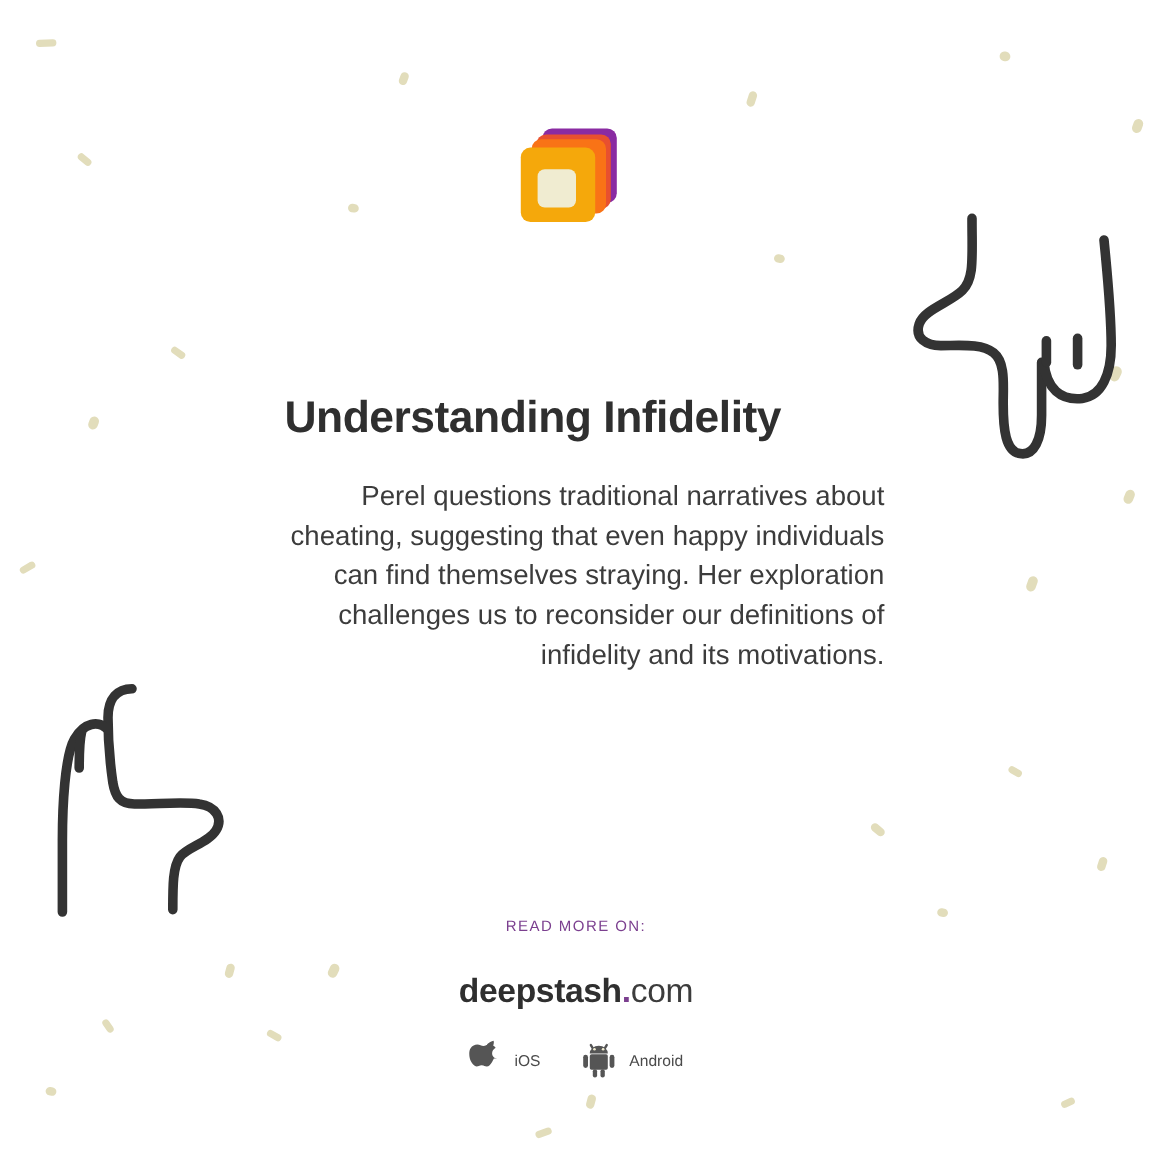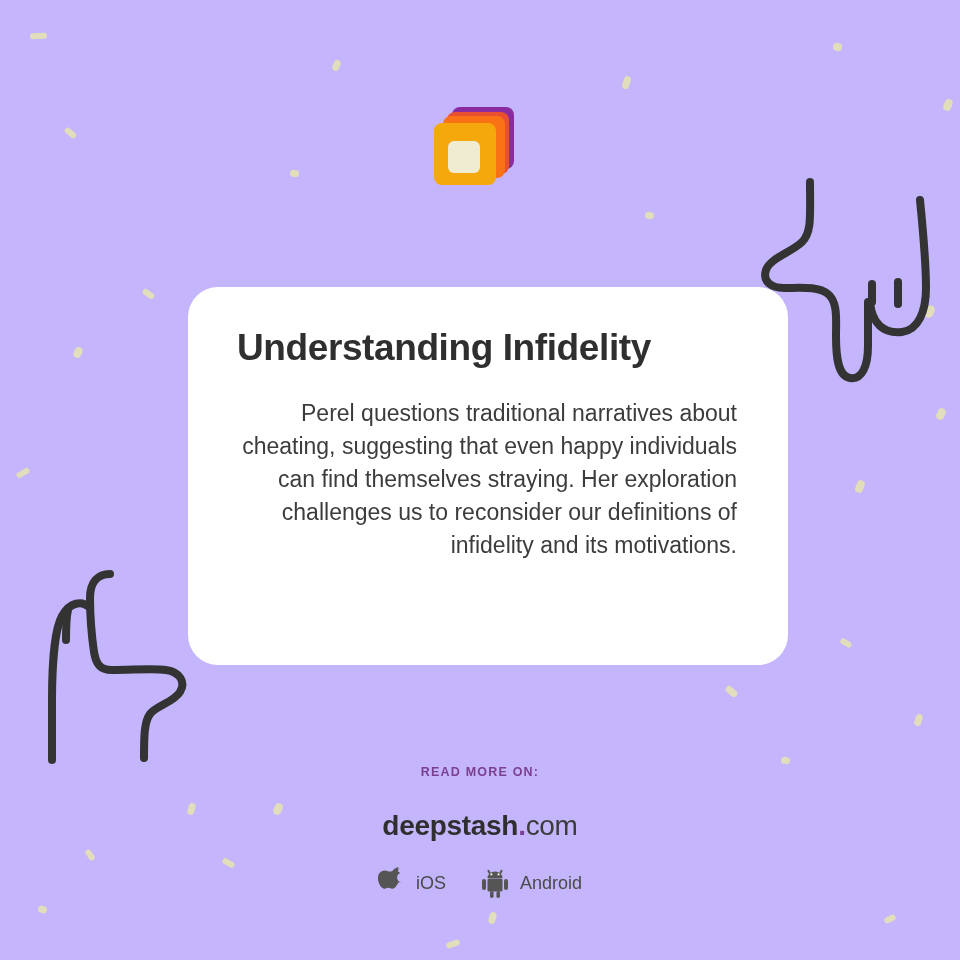--- a/index.html
+++ b/index.html
@@ -10,21 +10,21 @@
     width: 960px;
     height: 960px;
     background: #f0ecd1;
     font-family: "Liberation Sans", sans-serif;
     overflow: hidden;
   }
   .canvas {
     position: relative;
     width: 960px;
     height: 960px;
-    background: #c4b5fd;
+    background: #ffffff;
     overflow: hidden;
   }
 
   
   .confetti-layer {
     position: absolute;
     inset: 0;
     pointer-events: none;
   }
   .confetti {
@@ -85,21 +85,21 @@
   
   .footer {
     position: absolute;
     left: 0;
     right: 0;
     top: 765px;
     text-align: center;
   }
   .read-more {
     font-size: 12.5px;
-    font-weight: bold;
+    font-weight: normal;
     color: #7b3f8f;
     letter-spacing: 1.2px;
     margin: 0;
   }
   .brand {
     margin: 31px 0 0 0;
     font-size: 28px;
     color: #2f2f2f;
     letter-spacing: -0.3px;
     white-space: nowrap;
@@ -114,21 +114,21 @@
     justify-content: center;
     align-items: center;
     gap: 32px;
   }
   .store {
     display: flex;
     align-items: center;
     gap: 8px;
   }
   .store-label {
-    font-size: 18px;
+    font-size: 13px;
     color: #4a4a4a;
     text-align: center;
   }
   .store svg { display: block; }
 </style>
 </head>
 <body>
 
 <div class="canvas">
 

